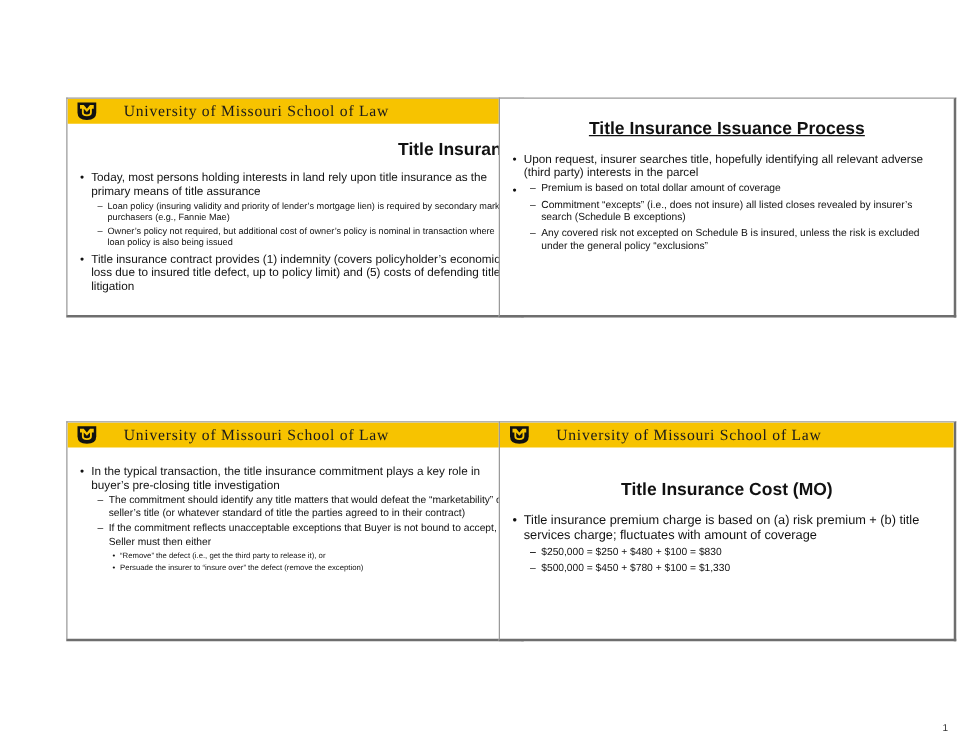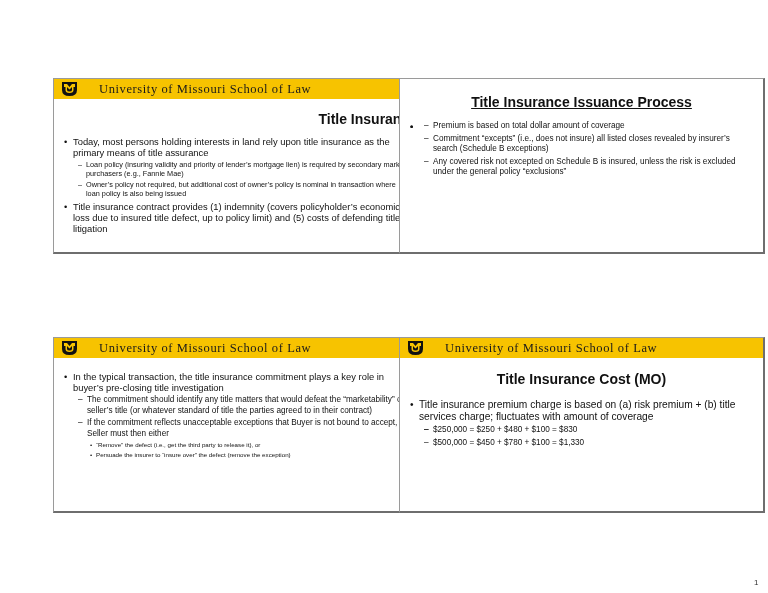--- a/index.html
+++ b/index.html
@@ -58,21 +58,21 @@
     }
 
     .slide-title {
       text-align: center;
       font-size: 14px;
       color: #111;
       margin: 0;
     }
     #slide-1 .slide-title { margin-top: 12px; text-align: right; }
     #slide-2 .slide-title { margin-top: 15px; text-decoration: underline; }
-    #slide-4 .slide-title { margin-top: 13px; }
+    #slide-4 .slide-title { margin-top: 25px; }
 
     ul {
       list-style: none;
       margin: 0;
       padding: 0;
     }
     .l1 {
       position: relative;
       font-size: 9.4px;
       line-height: 11px;
@@ -160,20 +160,21 @@
       <span>Title insurance contract provides (1) indemnity (covers policyholder’s economic loss due to insured title defect, up to policy limit) and (5) costs of defending title litigation</span>
     </li>
   </ul>
 </div>
 
 <div class="slide" id="slide-2">
   <h2 class="slide-title">Title Insurance Issuance Process</h2>
   <ul class="content">
     <li class="l1">
       <span class="bullet">•</span>
+      <span>Upon request, insurer searches title, hopefully identifying all relevant adverse (third party) interests in the parcel</span>
     </li>
     <li class="l1">
       <span class="bullet">•</span>
     </li>
     <li class="l2 big">
       <span class="bullet">–</span>
       <span>Premium is based on total dollar amount of coverage</span>
     </li>
     <li class="l2 big">
       <span class="bullet">–</span>

